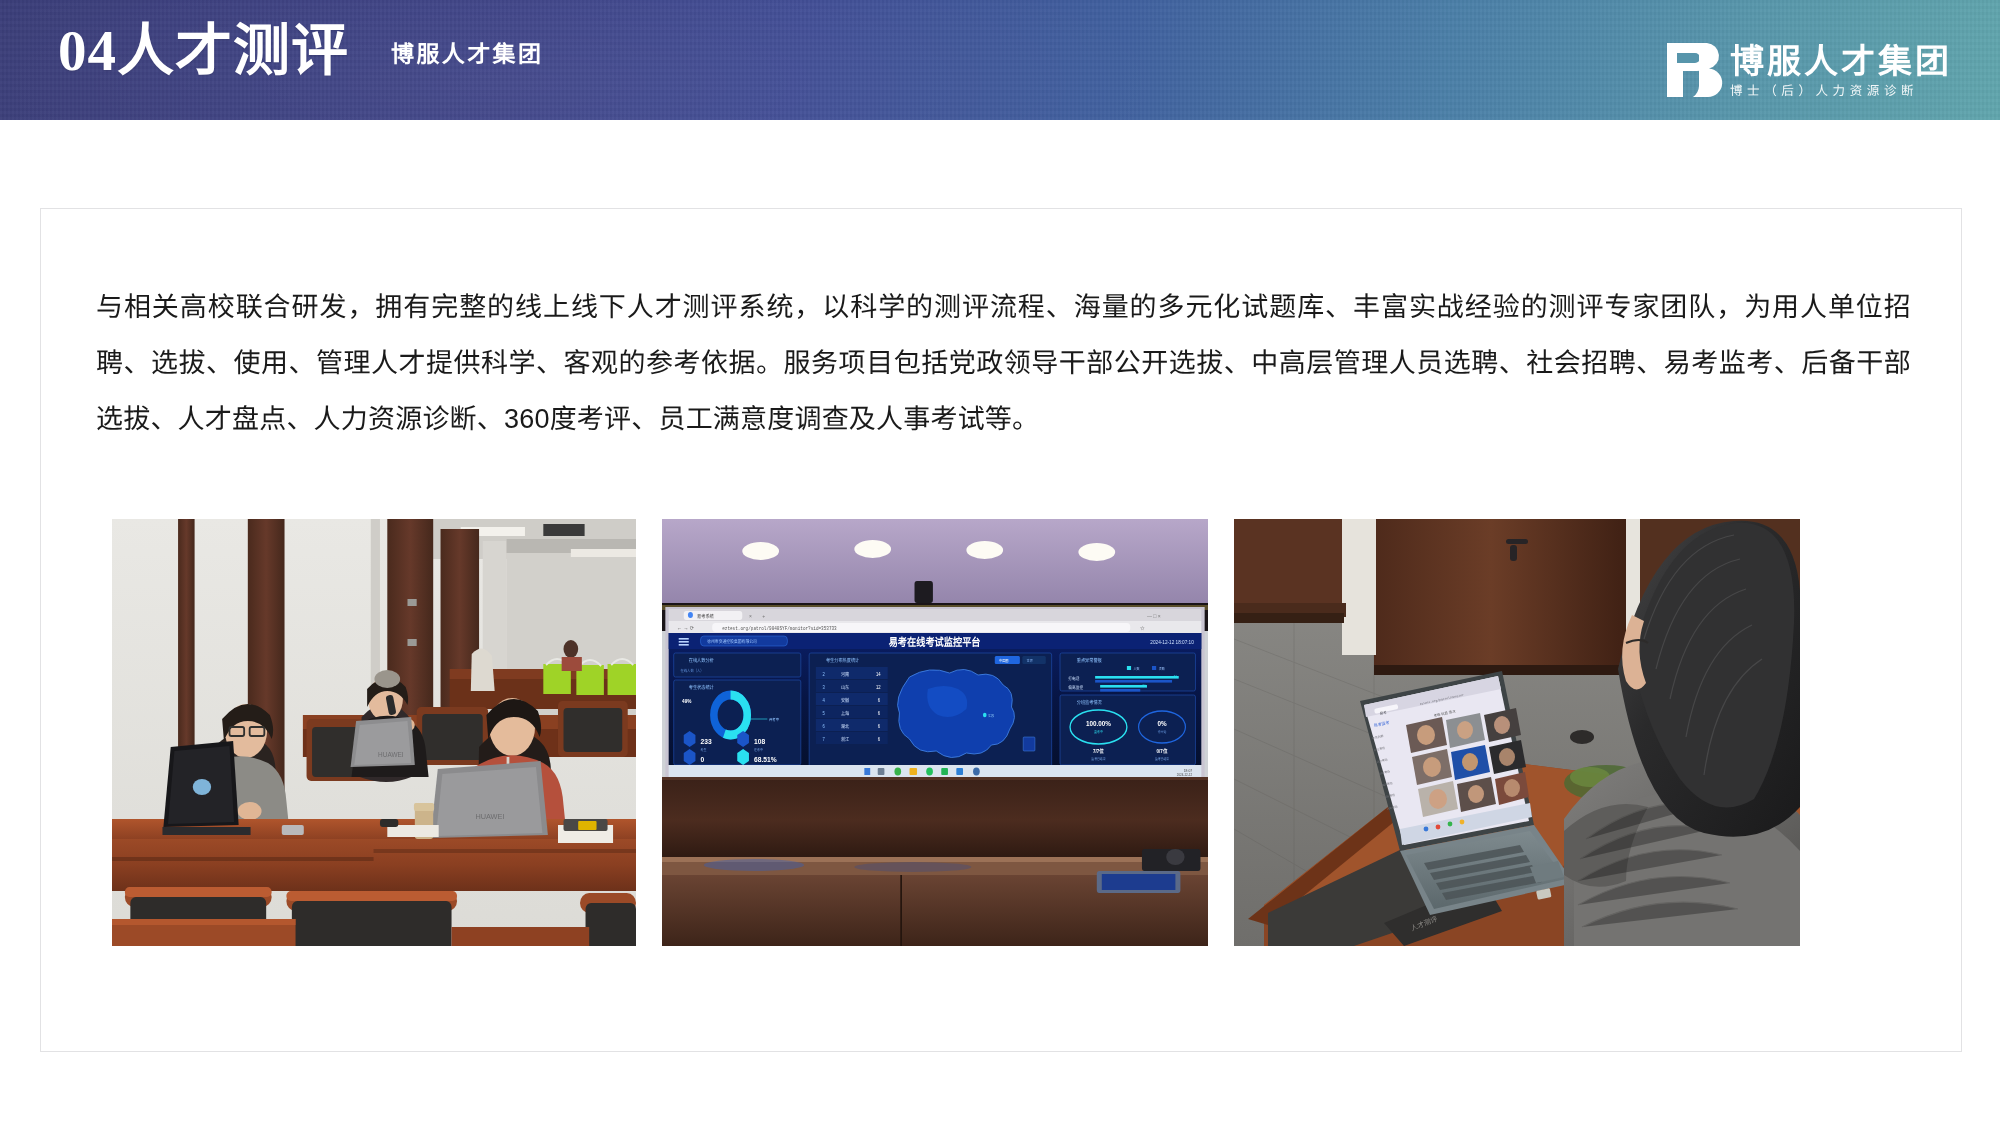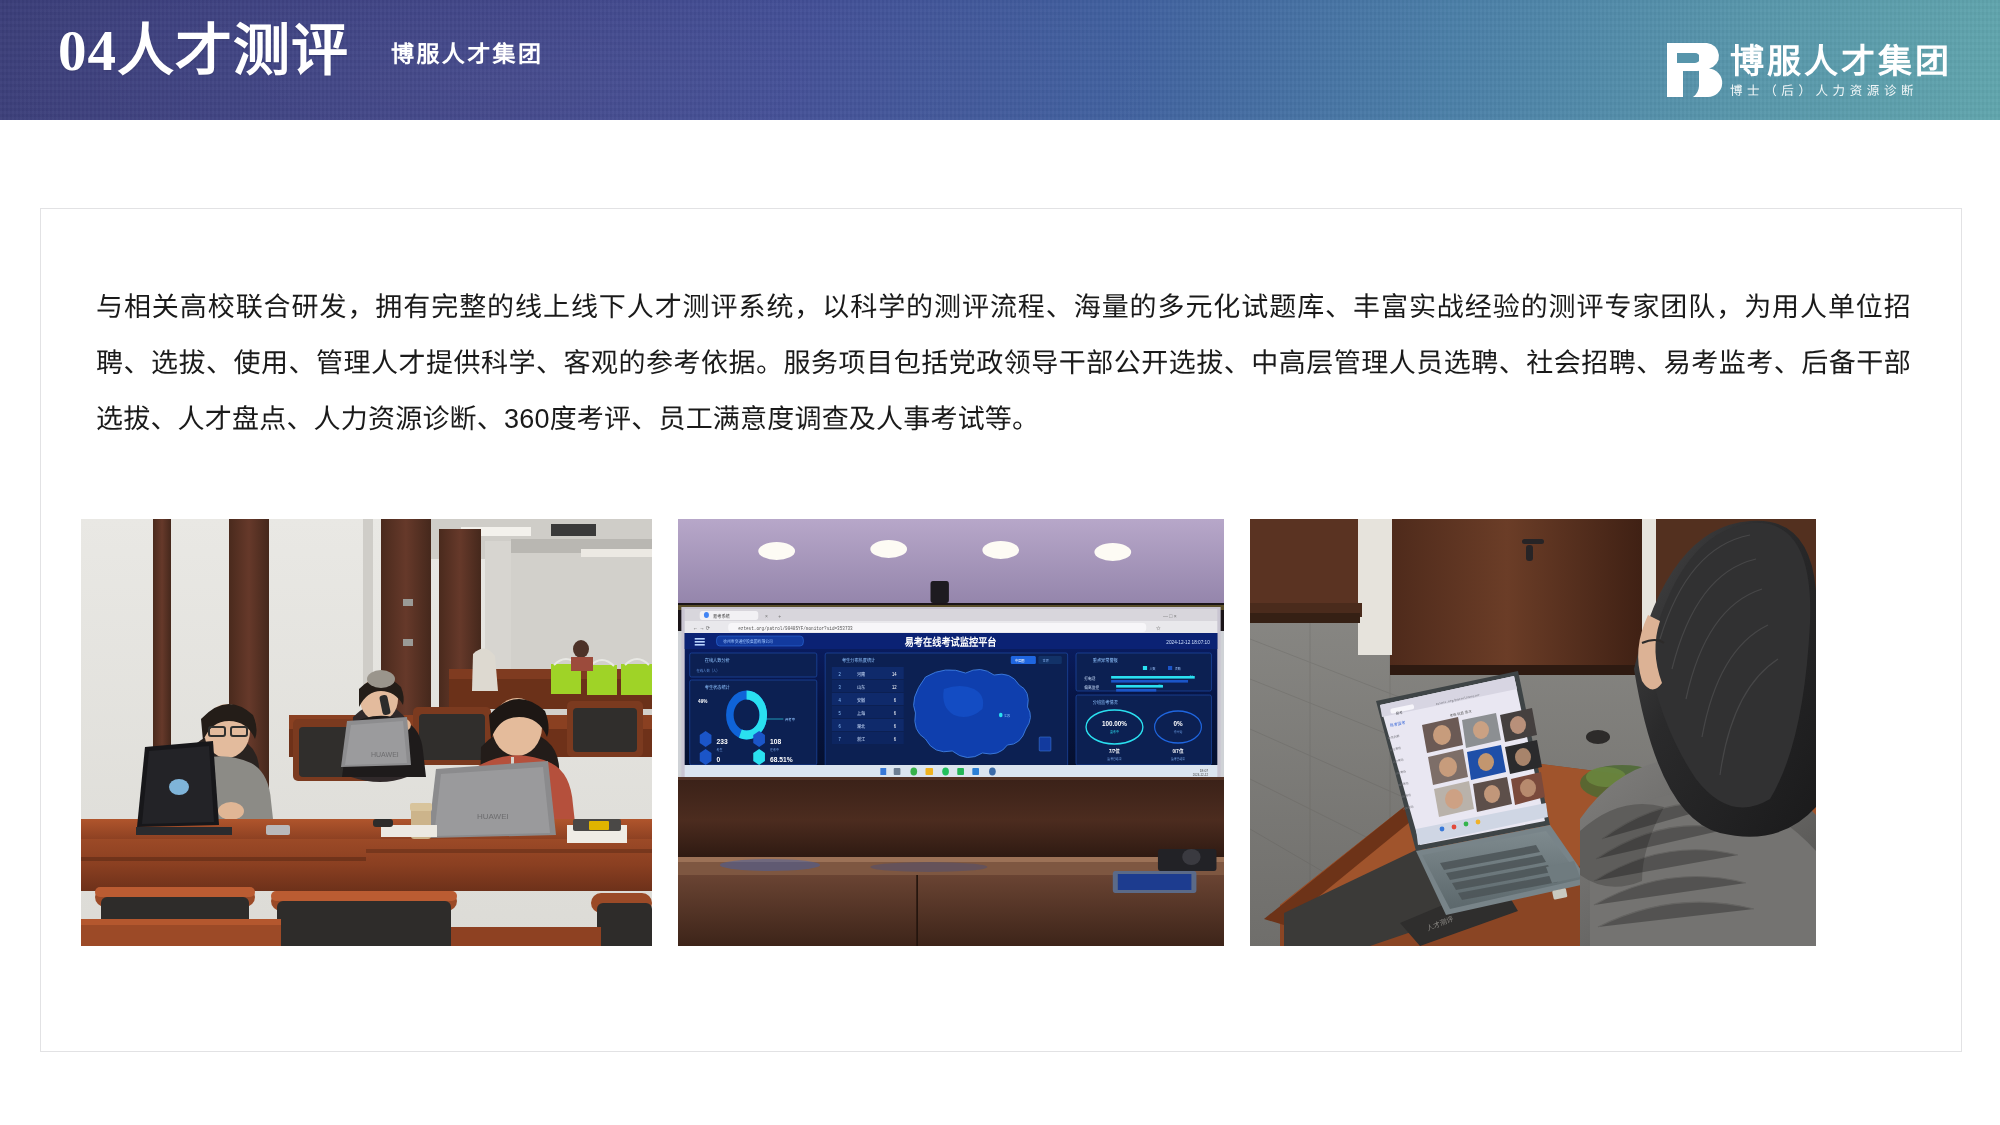--- a/index.html
+++ b/index.html
@@ -158,21 +158,21 @@
     display: flex;
     gap: 26px;
   }
   .photo {
     position: relative;
     overflow: hidden;
     background: #cfd2d6;
     flex: 0 0 auto;
     height: 427px;
   }
-  .photo-1 { width: 571px; }
+  .photo-1 { width: 524px; margin-left: 31px; }
   .photo-2 { width: 546px; }
   .photo-3 { width: 566px; }
   .photo svg { display: block; width: 100%; height: 100%; }
 </style>
 </head>
 <body>
 
 <div class="header-banner">
 
   <div class="header-left">

